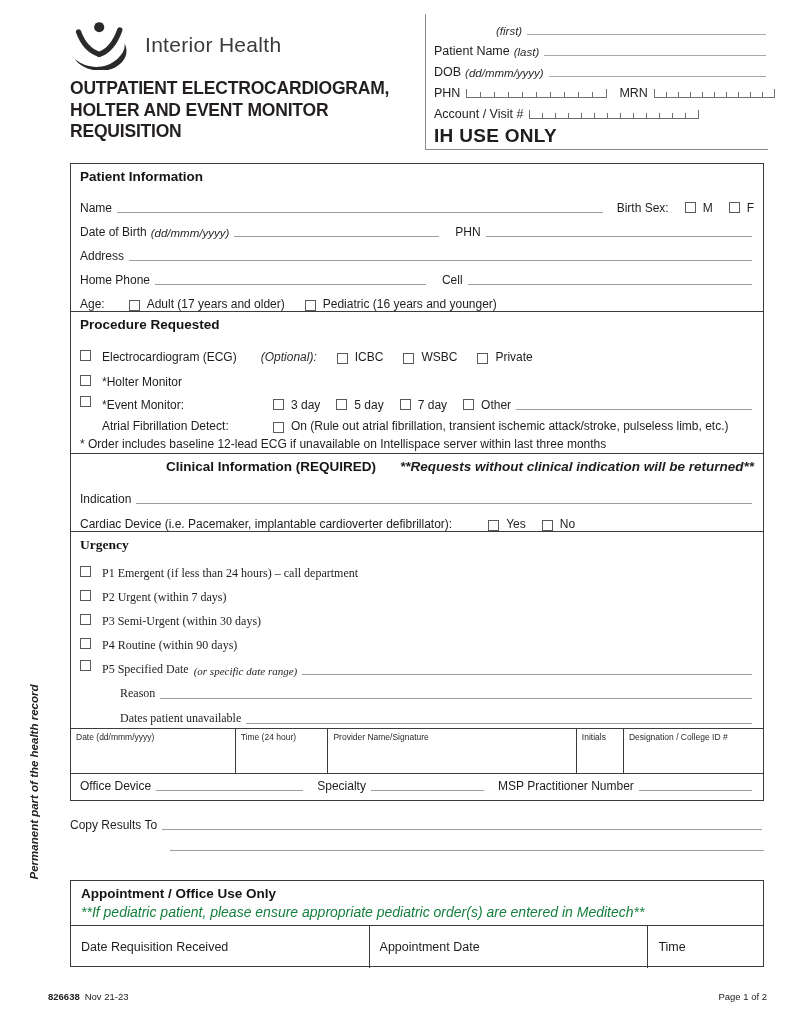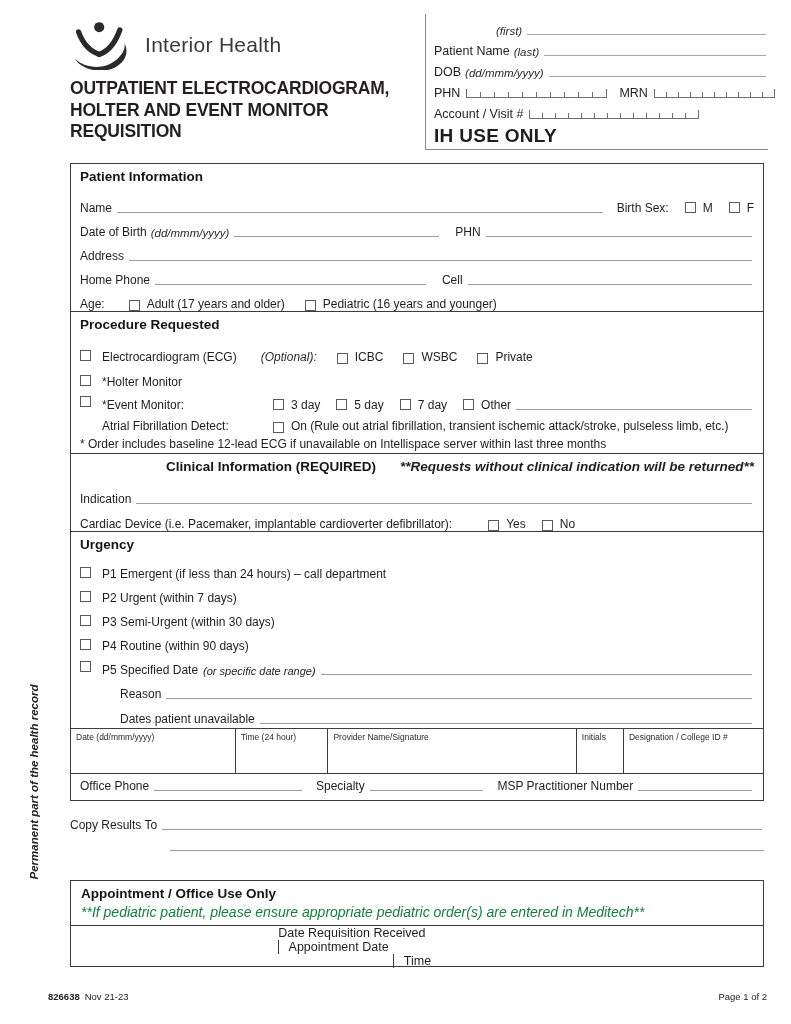--- a/index.html
+++ b/index.html
@@ -32,21 +32,21 @@
   .comb i { display:block; height:5px; border-left:1px solid #707070; }
   .comb i:first-child { height:8px; }
   .comb::after { content:""; display:block; height:8px; border-left:1px solid #707070; }
   .comb.c14 i { width:14px; } .comb.c12 i { width:12px; } .comb.c13 i { width:13px; }
 
   
   .main-box { position:absolute; left:70px; top:163px; width:694px; height:638px; border:1.5px solid #3c3c3c; }
   .sect { padding:5px 9px 0; }
   .sect + .sect, .ptable, .office-row { border-top:1.2px solid #3c3c3c; }
   h3 { margin:0 0 6px; font-size:13.5px; line-height:16px; font-weight:bold; color:#151515; }
-  .s1 { height:147px; } .s2 { height:142px; } .s3 { height:78px; } .s4 { height:197px; }
+  .s1 { height:147px; } .s2 { height:142px; } .s3 { height:78px; } .s4 { height:197px;font-family:Liberation Serif, serif; }
   .frow { display:flex; align-items:flex-end; height:24px; font-size:12px; }
   .crow { display:flex; align-items:flex-end; font-size:12px; }
   .cb { width:11px; height:11px; border:1.2px solid #5a5a5a; background:#fff; flex:none; display:inline-block; }
   .cb + .cblab { margin-left:7px; }
   .frow .cb { margin-bottom:2px; }
   .cbcol { width:22px; flex:none; }
   .evlabel { width:171px; flex:none; }
   .ml12 { margin-left:12px; } .ml14 { margin-left:14px; } .ml16 { margin-left:16px; }
   .ml20 { margin-left:20px; } .ml24 { margin-left:24px; } .ml36 { margin-left:36px; }
   .s2 .crow { height:25px; }
@@ -66,21 +66,21 @@
 
   
   .copy-row { position:absolute; left:70px; top:810px; width:694px; display:flex; align-items:flex-end;
     height:22px; font-size:12px; }
   .copy-line2 { position:absolute; left:170px; top:850px; width:594px; border-bottom:1px solid #9d9da1; height:1px; }
 
   
   .appt-box { position:absolute; left:70px; top:880px; width:694px; height:87px; border:1.5px solid #3c3c3c; }
   .appt-head { padding:5px 10px 0; }
   .appt-note { padding:0 10px 5px; font-size:14px; font-style:italic; color:#15803d; }
-  .appt-table { display:flex; border-top:1.2px solid #3c3c3c; height:43px; align-items:center; font-size:12.5px;flex-direction:column; }
+  .appt-table { display:flex; border-top:1.2px solid #3c3c3c; height:43px; align-items:center; font-size:12.5px; }
   .acell { padding:0 10px; height:100%; display:flex; align-items:center; }
   .ac1 { width:43%; } .ac2 { width:40.3%; border-left:1.2px solid #3c3c3c; } .ac3 { flex:1; border-left:1.2px solid #3c3c3c; }
 
   
   .footer { position:absolute; left:48px; right:24px; top:991px; display:flex; justify-content:space-between;
     font-size:9.5px; color:#222; }
   .fnum { font-weight:bold; margin-right:5px; }
 </style>
 </head>
 <body>
@@ -312,21 +312,21 @@
       </div>
       <div class="pcell pc4">
         <span>Initials</span>
       </div>
       <div class="pcell pc5">
         <span>Designation / College ID #</span>
       </div>
     </div>
 
     <div class="office-row">
-      <span>Office Phone</span>
+      <span>Office Device</span>
       <div class="wline" style="flex:1.3;"></div>
       <span class="ml12">Specialty</span>
       <div class="wline"></div>
       <span class="ml12">MSP Practitioner Number</span>
       <div class="wline"></div>
     </div>
 
   </section>
 
   <div class="copy-row">

